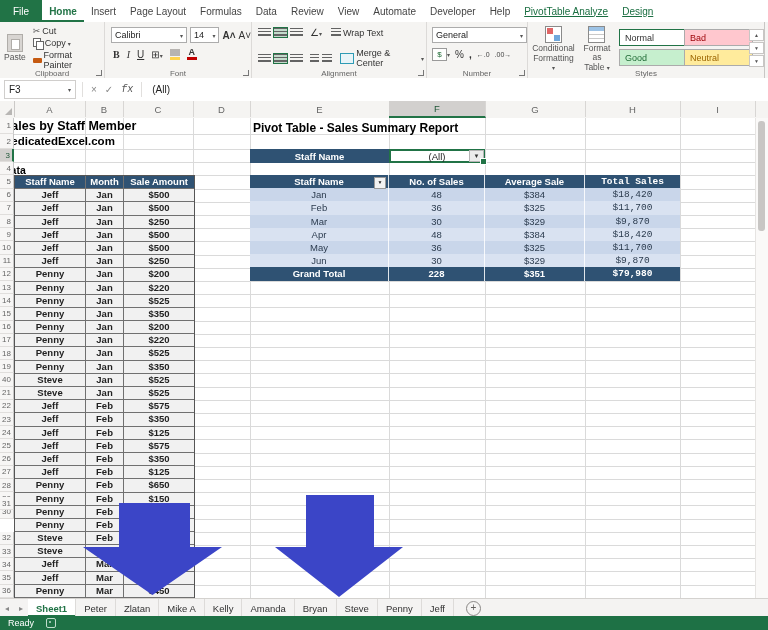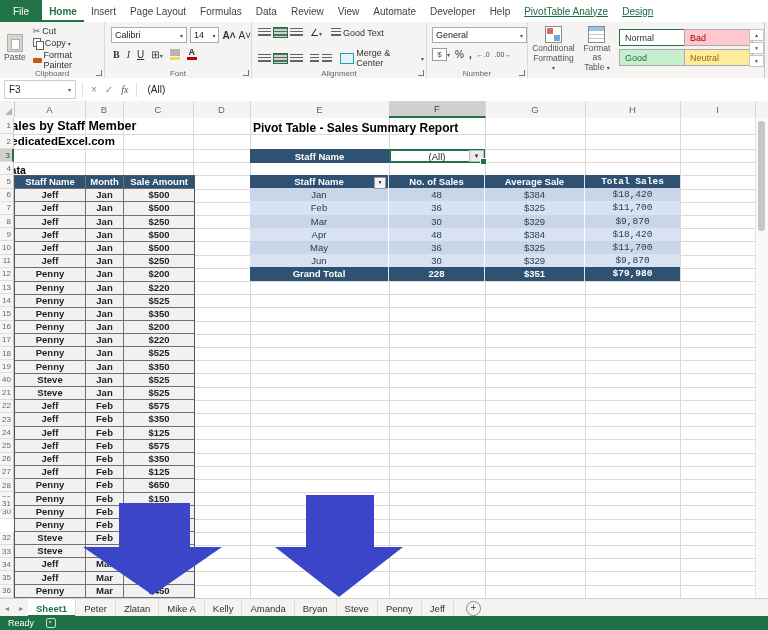--- a/index.html
+++ b/index.html
@@ -49,21 +49,21 @@
       linear-gradient(#9DC3E6 0 0) 0 0/15px 4px no-repeat,
       repeating-linear-gradient(to bottom,transparent 0 3px,#c9c9c9 3px 4px) ,#fff;}
   .icon-dollarbox{width:13px;height:11px;border:1px solid #9a9a9a;background:#fff;font-size:8px;color:#1F6B35;
       display:flex;align-items:center;justify-content:center;}
   .icon-mergebox{width:12px;height:9px;border:1px solid #2E9BB5;background:#E8F4F8;}
   
   #formulabar{left:0;top:78px;width:768px;height:23px;background:#fff;border-bottom:1px solid #D4D2CF;display:flex;align-items:center;}
   #namebox{width:62px;height:17px;margin-left:4px;border:1px solid #D0CECC;display:flex;align-items:center;
            justify-content:space-between;padding:0 4px;font-size:10px;color:#222;}
   .fb-icons{display:flex;align-items:center;gap:8px;padding:0 8px;border-left:1px solid #E1DFDD;margin-left:6px;height:15px;color:#888;font-size:10px;}
-  #fb-fx{font-family:Liberation Serif, serif;font-style:italic;color:#555;}
+  #fb-fx{font-family:Liberation Mono, monospace;font-style:italic;color:#555;}
   #fb-text{font-size:10px;color:#222;padding-left:10px;border-left:1px solid #E1DFDD;height:15px;display:flex;align-items:center;flex:1;}
   
   #colheaders{left:0;top:101px;width:768px;height:17px;background:#F5F4F2;border-bottom:1px solid #CBC9C7;}
   .colh{position:absolute;top:0;height:16px;border-right:1px solid #D8D6D4;font-size:9.5px;color:#666;
         display:flex;align-items:center;justify-content:center;}
   .colh.sel{background:#D2D0CE;color:#1F5637;border-bottom:2px solid #217346;height:15px;}
   #corner{position:absolute;left:0;top:0;width:14px;height:16px;border-right:1px solid #CBC9C7;background:#F5F4F2;}
   #corner::after{content:"";position:absolute;right:2px;bottom:2px;border-left:7px solid transparent;border-bottom:7px solid #B8B6B4;}
   
   #grid{left:0;top:118px;width:768px;height:480px;background:#fff;overflow:hidden;}
@@ -195,21 +195,21 @@
   </div>
 
   <div class="rgroup" style="width:174px;">
     <div class="rrow" style="top:5px;left:6px;">
       <span class="bars"></span>
       <span class="bars hl"></span>
       <span class="bars"></span>
       <span class="mini" style="margin-left:4px;">∠<span class="caret">▾</span></span>
       <div class="rbtn" style="margin-left:4px;">
         <span class="bars" style="width:10px;"></span>
-        <span>Good Text</span>
+        <span>Wrap Text</span>
       </div>
     </div>
     <div class="rrow" style="top:26px;left:6px;">
       <span class="bars"></span>
       <span class="bars hl"></span>
       <span class="bars"></span>
       <span class="bars" style="width:10px;margin-left:4px;"></span>
       <span class="bars" style="width:10px;"></span>
       <div class="rbtn" style="margin-left:3px;">
         <span class="icon-mergebox"></span>
@@ -259,20 +259,21 @@
           <div class="chip bad">Bad</div>
           <div class="chip good">Good</div>
           <div class="chip neutral">Neutral</div>
         </div>
       <div style="display:flex;flex-direction:column;gap:1px;margin-top:3px;">
         <span class="scrbtn">▲</span>
         <span class="scrbtn">▼</span>
         <span class="scrbtn">▼</span>
       </div>
     </div>
+    <div class="rgroup-label">Styles</div>
   </div>
 </div>
 
 <div class="abs" id="formulabar">
   <div id="namebox">
     <span>F3</span>
     <span class="caret">▾</span>
   </div>
   <div class="fb-icons">
     <span>×</span>

